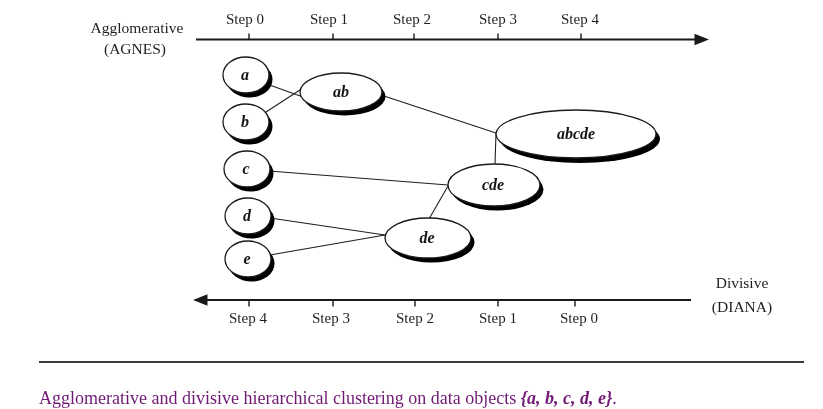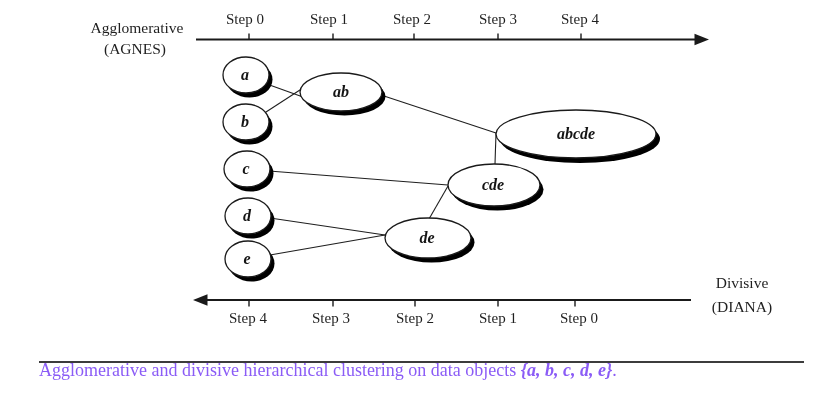--- a/index.html
+++ b/index.html
@@ -18,22 +18,22 @@
   .node-ellipse { fill:#ffffff; stroke:#1a1a1a; stroke-width:1.3; }
   text.step-label  { font-size:15px; fill:#1f1f1f; }
   text.axis-label  { font-size:15.5px; fill:#1f1f1f; }
   text.node-label  { font-size:16px; font-weight:bold; font-style:italic; fill:#141414; }
   .mid { text-anchor:middle; }
   .caption-divider {
     position:absolute; left:28px; top:361px; width:765px; height:2px;
     background:#3c3c3c;
   }
   .figure-caption {
-    position:absolute; left:28px; top:360px; width:770px;
-    font-size:18px; color:#8b5cf6; white-space:nowrap;
+    position:absolute; left:28px; top:388px; width:770px;
+    font-size:18px; color:#701a75; white-space:nowrap;
   }
   .figure-caption .set { font-weight:bold; font-style:italic; }
 </style>
 </head>
 <body>
 
 <div class="screen">
 
   <svg class="diagram" width="823" height="409" viewBox="0 0 823 409">
 

